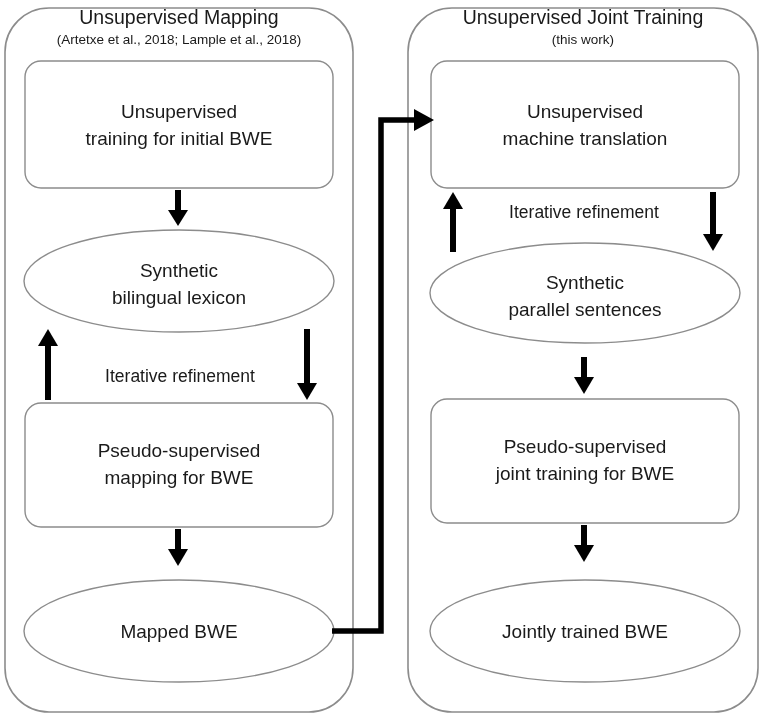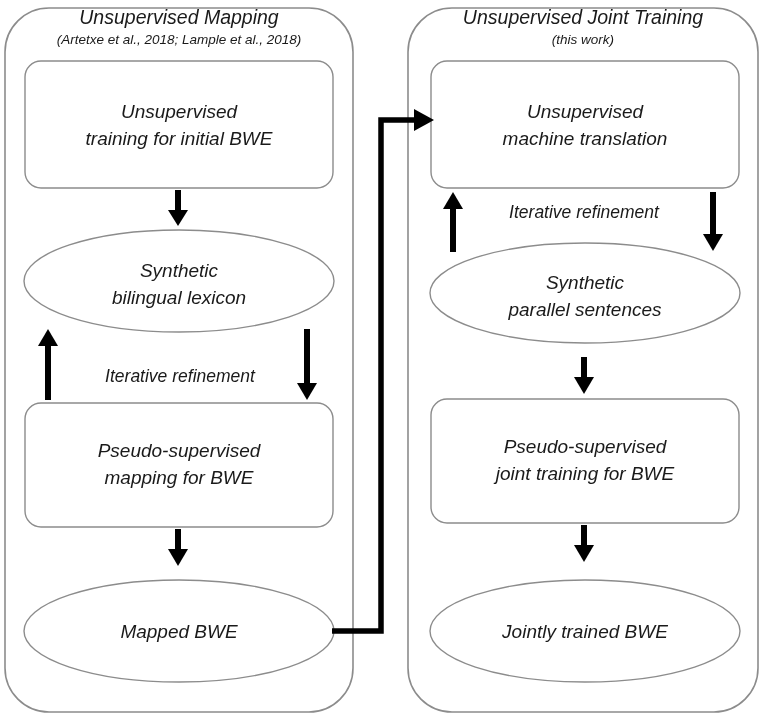--- a/index.html
+++ b/index.html
@@ -10,21 +10,20 @@
   body {
     width: 763px;
     height: 717px;
     overflow: hidden;
     font-family: "Liberation Sans", sans-serif;
   }
   #diagram-root {
     position: relative;
     width: 695px;
     height: 717px;
-    font-style: italic;
   }
   svg.diagram {
     display: block;
     width: 763px;
     height: 717px;
   }
   .panel-outline {
     fill: none;
     stroke: #8c8c8c;
     stroke-width: 1.6;

